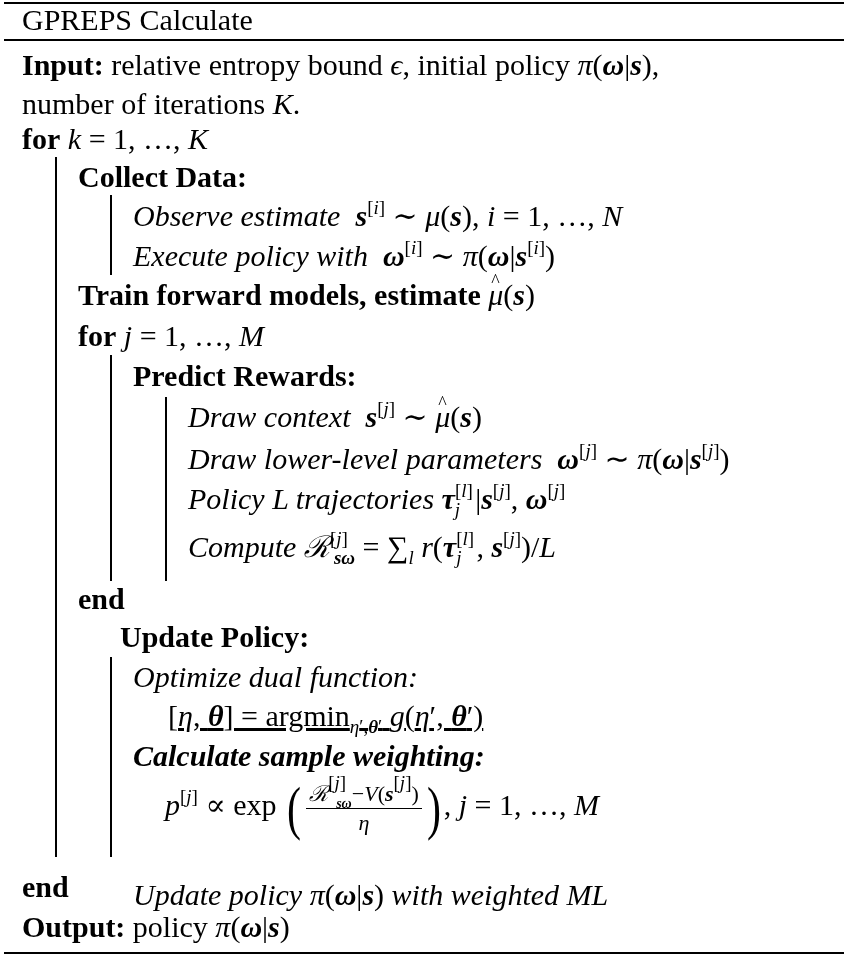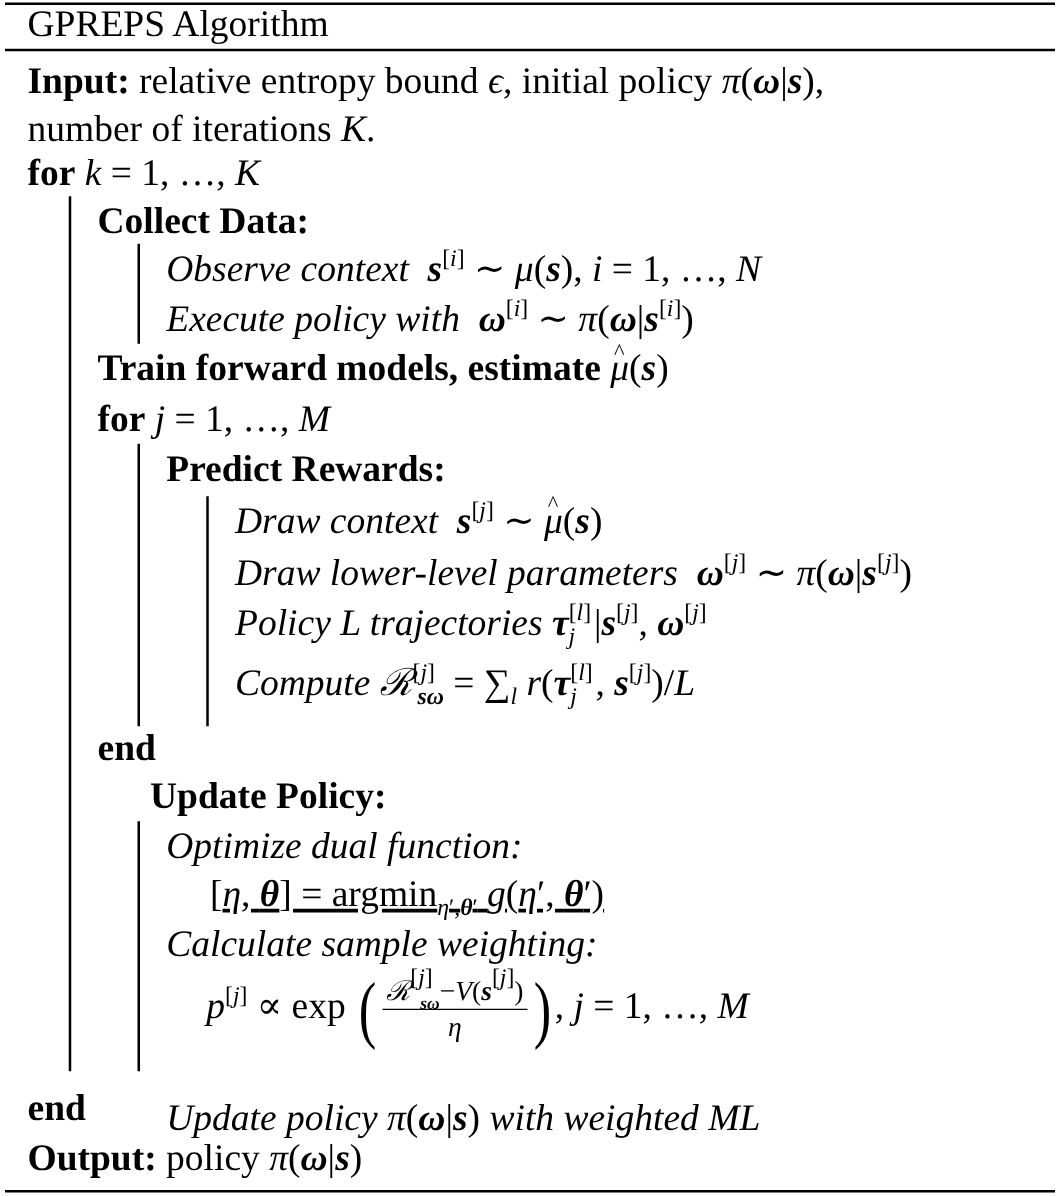--- a/index.html
+++ b/index.html
@@ -32,36 +32,36 @@
 <div class="rule top"></div>
 <div class="rule mid"></div>
 <div class="rule bot"></div>
 
 <div class="guide" style="left:55px; top:157px; height:700px;"></div>
 <div class="guide" style="left:110px; top:195px; height:80px;"></div>
 <div class="guide" style="left:110px; top:355px; height:226px;"></div>
 <div class="guide" style="left:165px; top:397px; height:184px;"></div>
 <div class="guide" style="left:110px; top:657px; height:200px;"></div>
 
-<div class="line title" style="left:22px; top:2px;">GPREPS Algorithm</div>
+<div class="line title" style="left:22px; top:2px;">GPREPS Calculate</div>
 
 <div class="line" style="left:22px; top:47px;">
   <span class="b">Input:</span>
   relative entropy bound <span class="m">ϵ</span>, initial policy <span class="m">π</span>(<span class="mb">ω</span>|<span class="mb">s</span>),
 </div>
 <div class="line" style="left:22px; top:86px;">number of iterations <span class="m">K</span>.</div>
 
 <div class="line" style="left:22px; top:121px;">
   <span class="b">for</span>
   <span class="m">k</span> = 1, …, <span class="m">K</span>
 </div>
 
 <div class="line b" style="left:78px; top:159px;">Collect Data:</div>
 <div class="line" style="left:133px; top:198px;">
-  <span class="i">Observe context</span>&nbsp;
+  <span class="i">Observe estimate</span>&nbsp;
   <span class="mb">s</span><sup>[<span class="m">i</span>]</sup> ∼ <span class="m">μ</span>(<span class="mb">s</span>), <span class="m">i</span> = 1, …, <span class="m">N</span>
 </div>
 <div class="line" style="left:133px; top:238px;">
   <span class="i">Execute policy with</span>&nbsp;
   <span class="mb">ω</span><sup>[<span class="m">i</span>]</sup> ∼ <span class="m">π</span>(<span class="mb">ω</span>|<span class="mb">s</span><sup>[<span class="m">i</span>]</sup>)
 </div>
 
 <div class="line" style="left:78px; top:277px;">
   <span class="b">Train forward models, estimate</span>
   <span class="m hat">μ</span>(<span class="mb">s</span>)
@@ -90,21 +90,21 @@
   <span class="m">ℛ</span><sup>[<span class="m">j</span>]</sup><sub class="mb" style="margin-left:-14px;">sω</sub> = ∑<sub class="m">l</sub> <span class="m">r</span>(<span class="mb">τ</span><sup>[<span class="m">l</span>]</sup><sub class="m" style="margin-left:-18px;">j</sub>&nbsp;&nbsp;, <span class="mb">s</span><sup>[<span class="m">j</span>]</sup>)/<span class="m">L</span>
 </div>
 
 <div class="line b" style="left:78px; top:581px;">end</div>
 
 <div class="line b" style="left:78px; top:619px;margin-left:42px;">Update Policy:</div>
 <div class="line i" style="left:133px; top:659px;">Optimize dual function:</div>
 <div class="line" style="left:168px; top:698px;text-decoration:underline;">
   [<span class="m">η</span>, <span class="mb">θ</span>] = argmin<sub><span class="m">η</span>′,<span class="mb">θ</span>′</sub> <span class="m">g</span>(<span class="m">η</span>′, <span class="mb">θ</span>′)
 </div>
-<div class="line i" style="left:133px; top:738px;">Calculate sample weighting:</div>
+<div class="line i" style="left:133px; top:738px;font-weight:bold;">Calculate sample weighting:</div>
 <div class="line" style="left:165px; top:780px; line-height:50px;">
   <span class="m">p</span><sup>[<span class="m">j</span>]</sup> ∝ exp <span class="bigparen">(</span><span class="frac"><span class="num"><span class="m">ℛ</span><sup>[<span class="m">j</span>]</sup><sub class="mb" style="margin-left:-10px;font-size:14px;">sω</sub>−<span class="m">V</span>(<span class="mb">s</span><sup>[<span class="m">j</span>]</sup>)</span><span class="den m">η</span></span><span class="bigparen">)</span>, <span class="m">j</span> = 1, …, <span class="m">M</span>
 </div>
 <div class="line" style="left:133px; top:833px;margin-top:44px;">
   <span class="i">Update policy </span><span class="m">π</span>(<span class="mb">ω</span>|<span class="mb">s</span>) <span class="i">with weighted ML</span>
 </div>
 
 <div class="line b" style="left:22px; top:869px;">end</div>
 
 <div class="line" style="left:22px; top:909px;">

